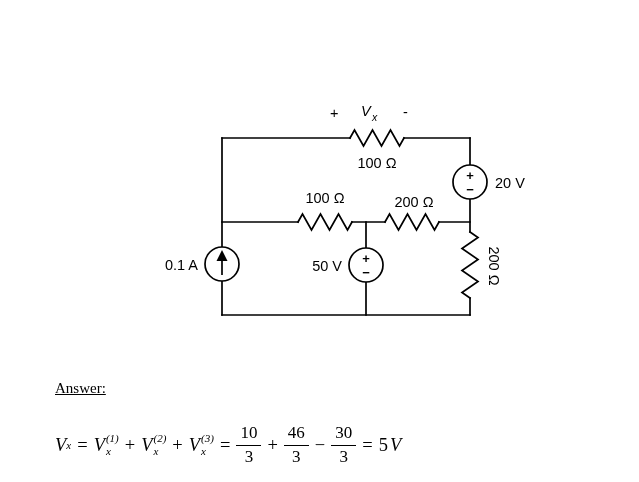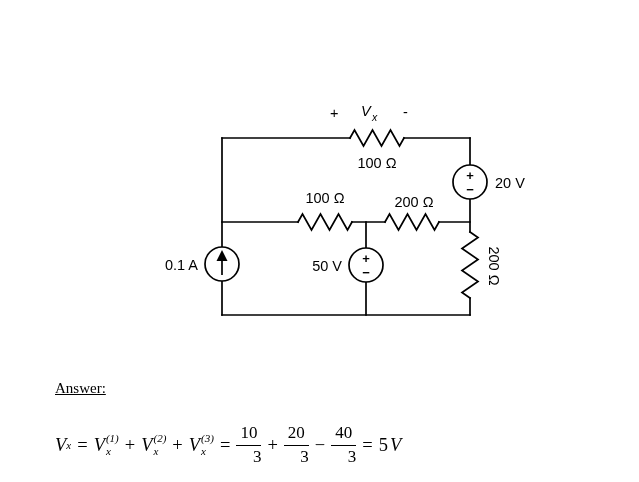--- a/index.html
+++ b/index.html
@@ -20,21 +20,21 @@
   .answer-label { position:absolute; left:55px; top:380px; font-size:15px; text-decoration:underline; }
   .formula {
     position:absolute; left:55px; top:422px; height:46px;
     display:flex; align-items:center; gap:6px;
     font-size:18.5px; font-style:italic;
   }
   .formula .up { font-style:normal; }
   .term { display:inline-flex; align-items:center; }
   .term sub { font-size:11px; font-style:italic; vertical-align:-5px; }
   .stk { display:inline-flex; flex-direction:column; align-items:flex-start; font-size:11px; line-height:1.15; margin-left:1px; }
-  .frac { display:inline-flex; flex-direction:column; align-items:flex-end; font-style:normal; font-size:17px; line-height:1.2; }
+  .frac { display:inline-flex; flex-direction:column; align-items:center; font-style:normal; font-size:17px; line-height:1.2; }
   .frac .num { border-bottom:1.4px solid #000; padding:0 4px 1px 4px; }
   .frac .den { padding-top:1px; }
   .result { display:inline-flex; gap:2px; }
 </style>
 </head>
 <body>
 
 <div class="problem">
 </div>
 
@@ -121,26 +121,26 @@
         <span>x</span>
       </span>
     </span>
   <span class="up">=</span>
   <span class="frac">
       <span class="num">10</span>
       <span class="den">3</span>
     </span>
   <span class="up">+</span>
   <span class="frac">
-      <span class="num">20</span>
+      <span class="num">46</span>
       <span class="den">3</span>
     </span>
   <span class="up">−</span>
   <span class="frac">
-      <span class="num">40</span>
+      <span class="num">30</span>
       <span class="den">3</span>
     </span>
   <span class="up">=</span>
   <span class="result">
       <span class="up">5</span>
       <span>V</span>
     </span>
 </div>
 
 </body></html>

